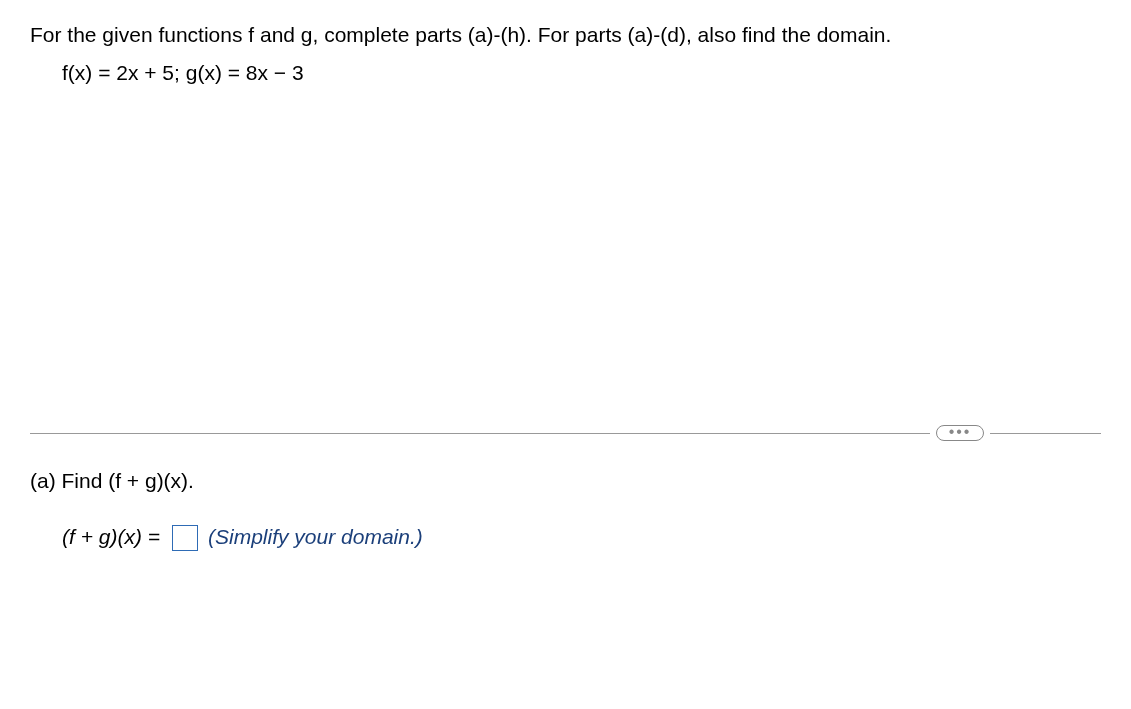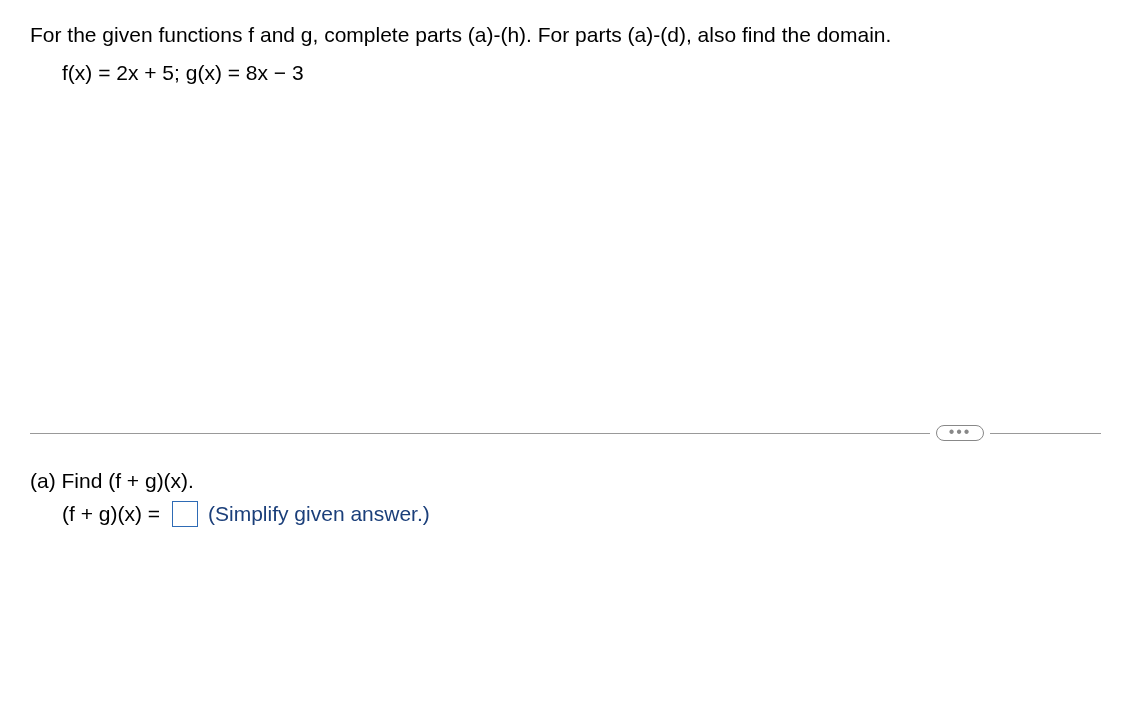--- a/index.html
+++ b/index.html
@@ -45,26 +45,26 @@
       padding: 2px 12px 4px 12px;
       margin: 0 6px;
       color: #888;
       font-size: 16px;
       line-height: 8px;
       letter-spacing: 2px;
       cursor: pointer;
       display: inline-block;
     }
     .part-label {
-      margin-bottom: 8px;
+      margin-bottom: 32px;
     }
     .answer-row {
       display: flex;
-      align-items: center;
       padding-left: 32px;
+      font-style: italic;
     }
     .answer-prefix {
       margin-right: 6px;
     }
     .answer-input {
       display: inline-block;
       width: 26px;
       height: 26px;
       border: 1.5px solid #2E6BB5;
       margin: 0 6px;
@@ -89,14 +89,14 @@
   <div class="divider-line divider-line-left"></div>
   <span class="more-button">•••</span>
   <div class="divider-line divider-line-right"></div>
 </div>
 
 <div class="part-label">(a) Find (f + g)(x).</div>
 
 <div class="answer-row">
   <span class="answer-prefix">(f + g)(x) =</span>
   <span class="answer-input"></span>
-  <span class="answer-hint">(Simplify given answer.)</span>
+  <span class="answer-hint">(Simplify your domain.)</span>
 </div>
 
 </body></html>

